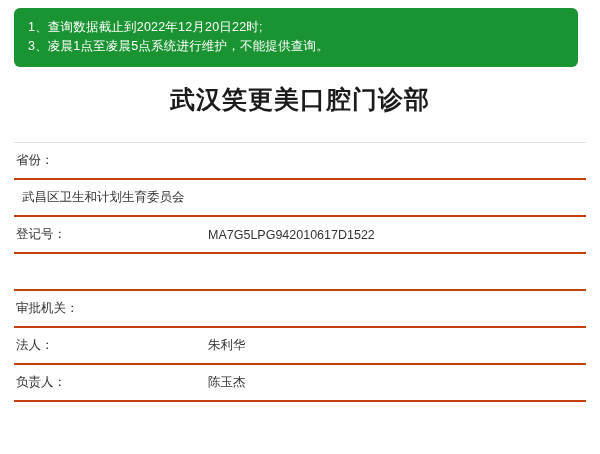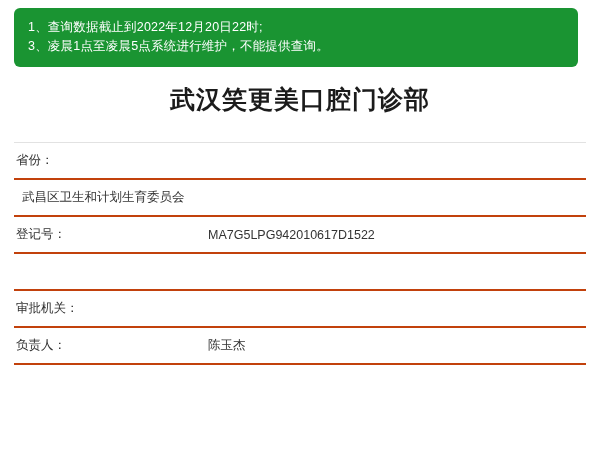--- a/index.html
+++ b/index.html
@@ -104,20 +104,24 @@
     </div>
 
     <div class="row">
     </div>
 
     <div class="row">
       <div class="cell-label">审批机关：</div>
     </div>
 
 
+    <div class="row">
+      <div class="cell-label">法人：</div>
+      <div class="cell-value">朱利华</div>
+    </div>
 
     <div class="row">
       <div class="cell-label">负责人：</div>
       <div class="cell-value">陈玉杰</div>
     </div>
 
   </div>
 </div>
 
 </body></html>

